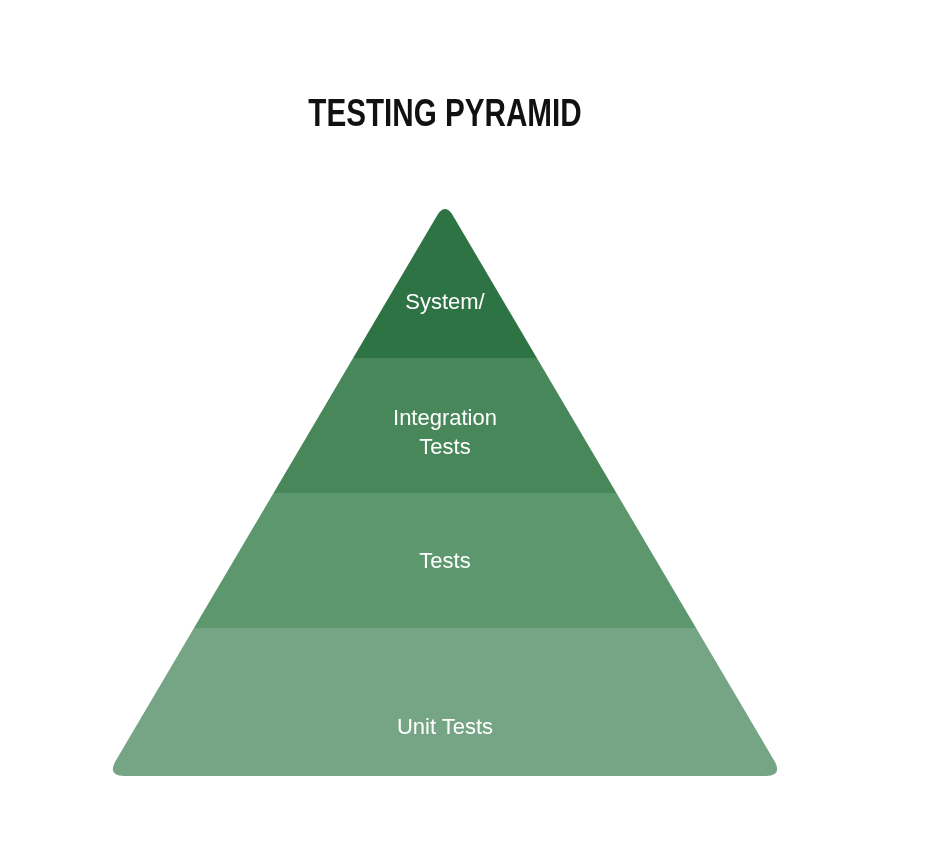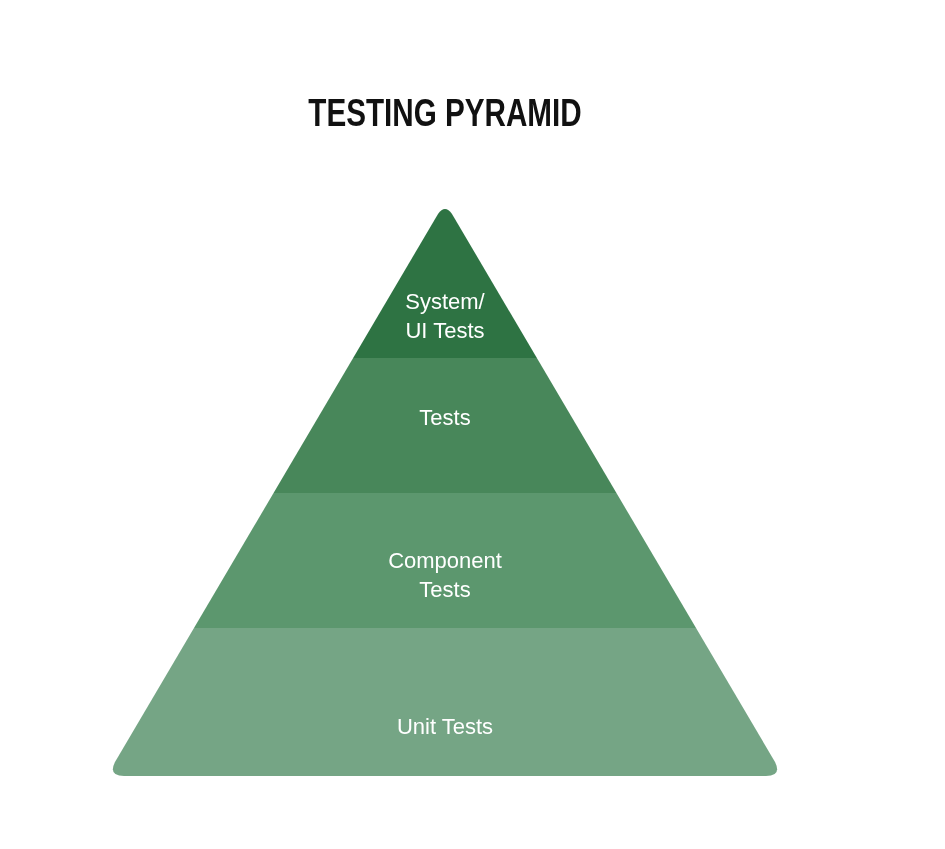--- a/index.html
+++ b/index.html
@@ -35,24 +35,23 @@
   <g clip-path="url(#pyr)">
     <rect x="0" y="200" width="945" height="158" fill="#2e7343"></rect>
     <rect x="0" y="358" width="945" height="135" fill="#48875a"></rect>
     <rect x="0" y="493" width="945" height="135" fill="#5c976e"></rect>
     <rect x="0" y="628" width="945" height="150" fill="#75a585"></rect>
   </g>
 </svg>
 
 <div class="label" style="top:287px;">
   <div>System/</div>
-  <div>UI Tests</div>
 </div>
 <div class="label" style="top:403px;">
+  <div>Integration</div>
   <div>Tests</div>
 </div>
 <div class="label" style="top:546px;">
-  <div>Component</div>
   <div>Tests</div>
 </div>
 <div class="label" style="top:712px;">
   <div>Unit Tests</div>
 </div>
 
 </body></html>

